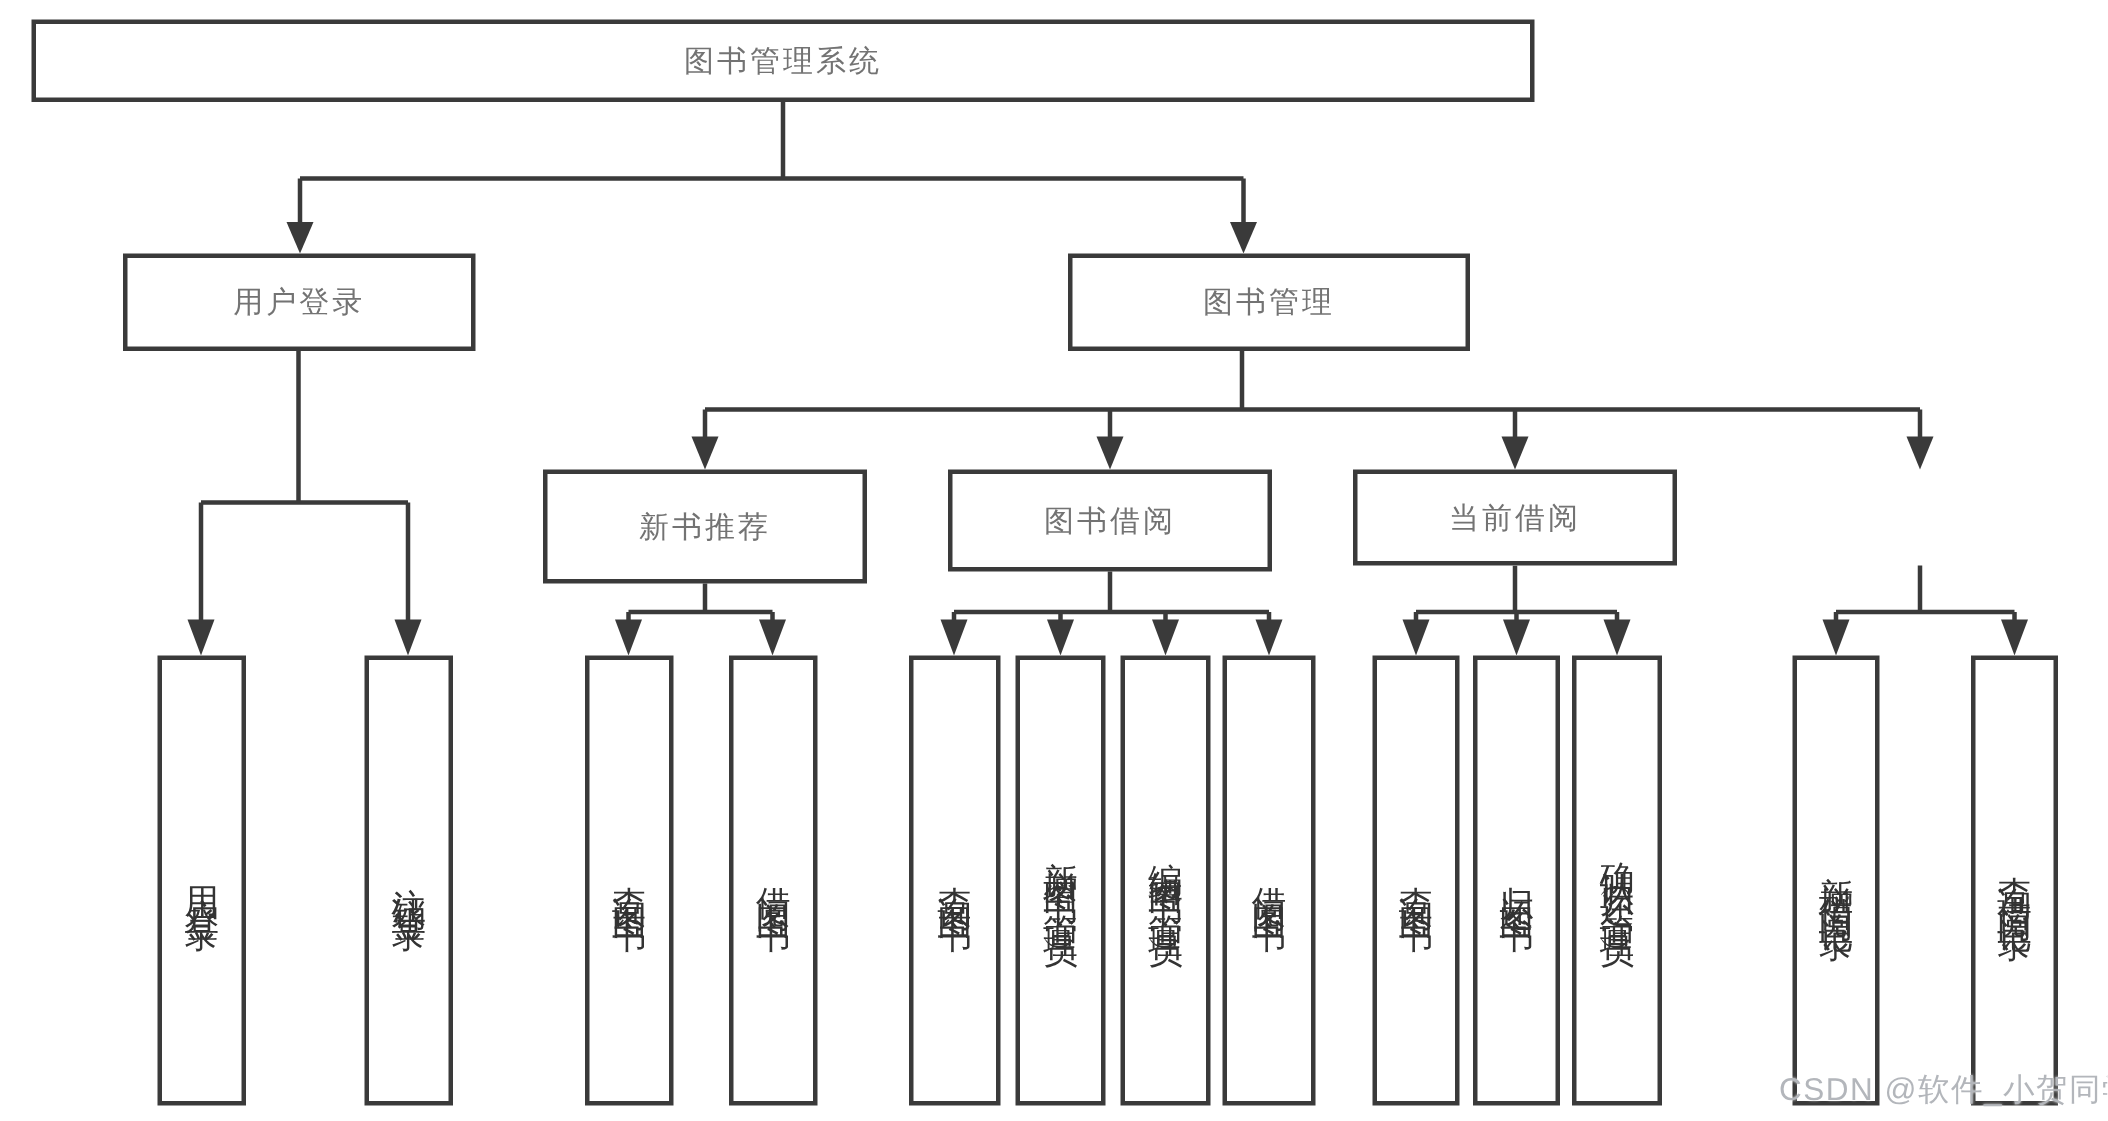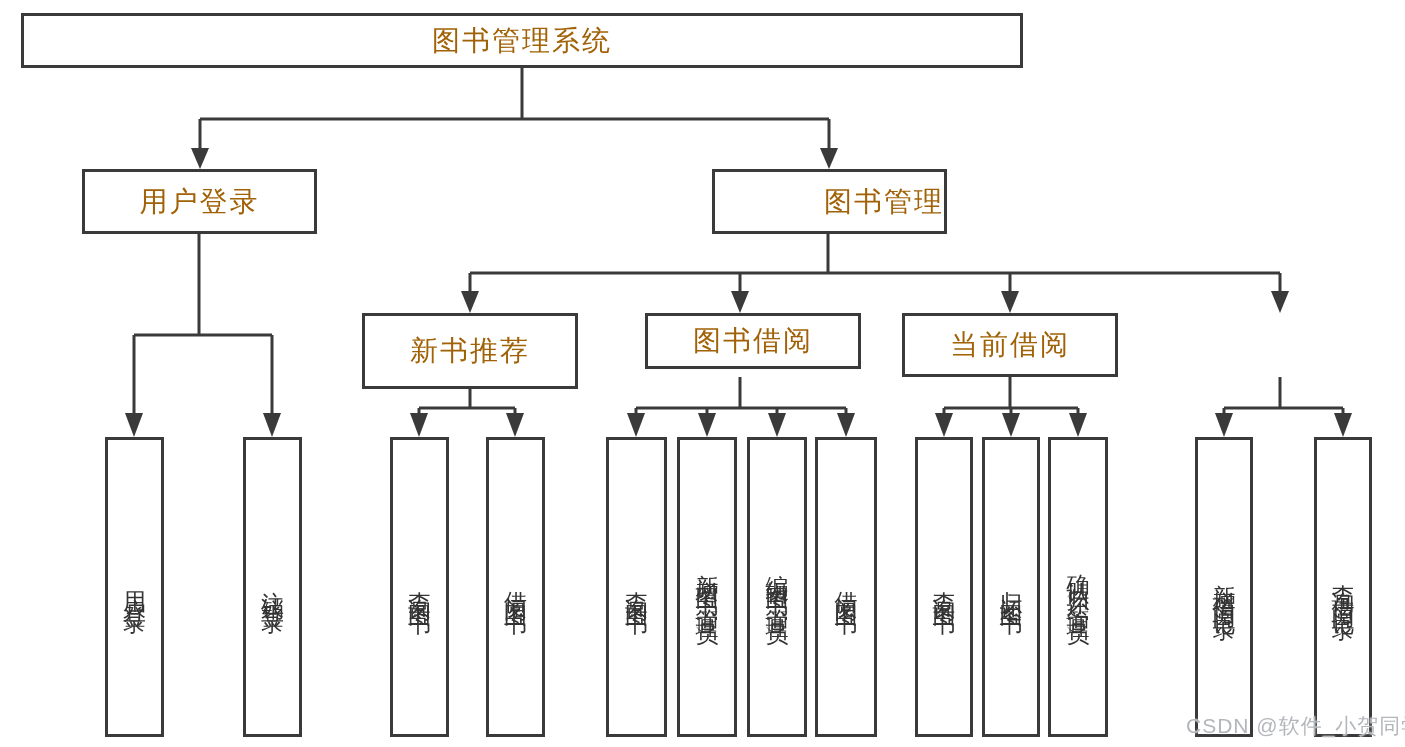--- a/index.html
+++ b/index.html
@@ -16,23 +16,23 @@
     position: absolute;
     box-sizing: border-box;
     border: 3px solid #3a3a3a;
     background: #ffffff;
     display: flex;
     align-items: center;
     justify-content: center;
     text-align: center;
   }
   .h-label {
-    font-size: 28px;
+    font-size: 20px;
     letter-spacing: 2px;
-    color: #a16207;
+    color: #737373;
     white-space: nowrap;
   }
   .leaf {
     position: absolute;
     box-sizing: border-box;
     border: 3px solid #3a3a3a;
     background: #ffffff;
     top: 437px;
     height: 300px;
     display: flex;
@@ -112,28 +112,28 @@
     <polygon points="1334,413 1352,413 1343,437"></polygon>
   </svg>
 
   <div class="node" style="left:21px; top:13px; width:1002px; height:55px;">
     <span class="h-label">图书管理系统</span>
   </div>
 
   <div class="node" style="left:82px; top:169px; width:235px; height:65px;">
     <span class="h-label">用户登录</span>
   </div>
-  <div class="node" style="left:712px; top:169px; width:235px; height:65px;justify-content:flex-end;">
+  <div class="node" style="left:712px; top:169px; width:268px; height:65px;">
     <span class="h-label">图书管理</span>
   </div>
 
   <div class="node" style="left:362px; top:313px; width:216px; height:76px;">
     <span class="h-label">新书推荐</span>
   </div>
-  <div class="node" style="left:632px; top:313px; width:216px; height:56px;margin-left:13px;">
+  <div class="node" style="left:632px; top:313px; width:216px; height:68px;">
     <span class="h-label">图书借阅</span>
   </div>
   <div class="node" style="left:902px; top:313px; width:216px; height:64px;text-align:right;">
     <span class="h-label">当前借阅</span>
   </div>
 
   <div class="leaf" style="left:105px; width:59px;">
     <span class="v-label">用户登录</span>
   </div>
   <div class="leaf" style="left:243px; width:59px;">

